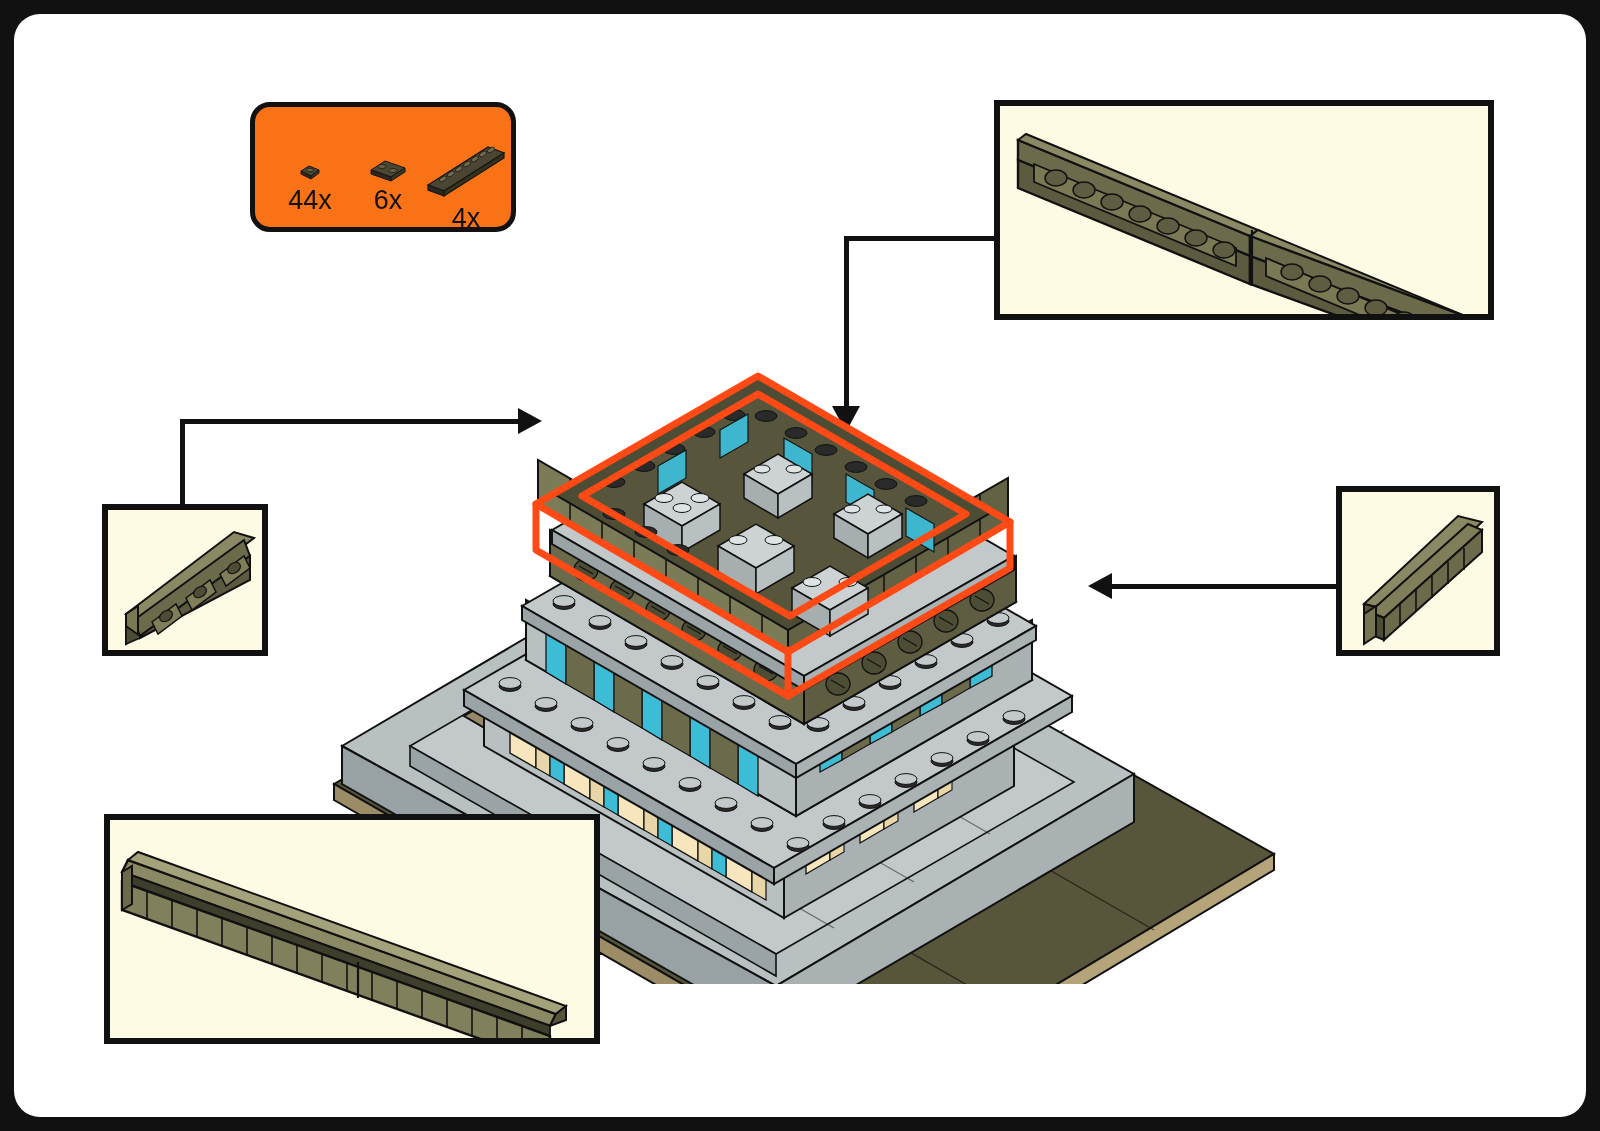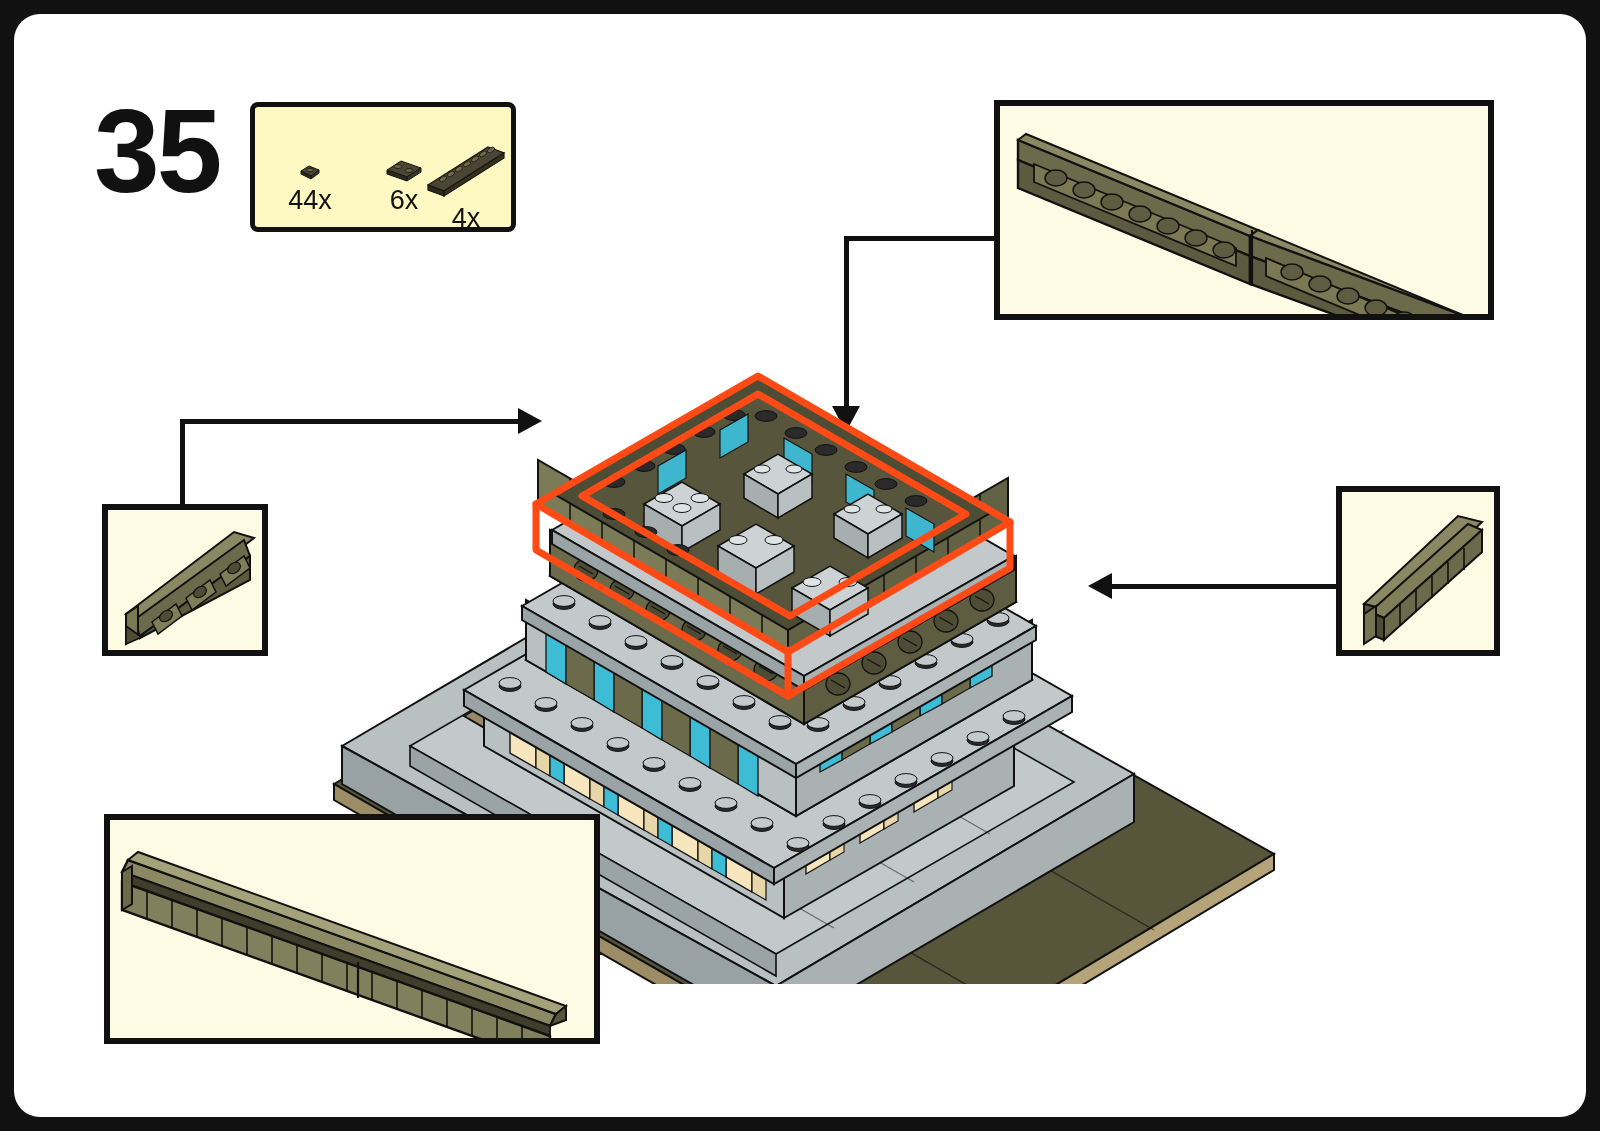--- a/index.html
+++ b/index.html
@@ -11,21 +11,21 @@
   
   #sheet{position:absolute;left:14px;top:14px;width:1572px;height:1103px;
          background:#ffffff;border-radius:26px;overflow:hidden;}
 
   
   #step-number{position:absolute;left:80px;top:78px;font-size:118px;
                font-weight:bold;line-height:1;color:#111111;letter-spacing:-3px;}
 
   
   #parts-bin{position:absolute;left:236px;top:88px;width:266px;height:130px;
-             background:#fef9c3;border:5px solid #111111;border-radius:8px;
+             background:#f97316;border:5px solid #111111;border-radius:20px;
              box-sizing:border-box;}
   .parts-row{position:absolute;left:0;top:0;width:100%;height:100%;}
   .part{position:absolute;text-align:center;}
   .part .qty{font-size:27px;color:#111;font-weight:400;margin-top:2px;}
   .part .glyph{height:58px;display:flex;align-items:flex-end;justify-content:center;}
 
   
   .detail-box{position:absolute;background:#fdfbe4;border:6px solid #111111;
               box-sizing:border-box;overflow:hidden;}
 
@@ -44,38 +44,37 @@
             border-bottom:26px solid #111111;}
 
   svg{display:block;}
 </style>
 </head>
 <body>
 
 <div id="page">
 <div id="sheet">
 
-  <div id="step-number">35</div>
 
   <div id="parts-bin">
     <div class="parts-row">
 
       <div class="part" style="left:18px;top:18px;width:74px;">
         <div class="glyph">
           <svg width="30" height="26" viewBox="0 0 30 26">
             <polygon points="6,14 14,9 24,13 16,19" fill="#4b4634" stroke="#17160f" stroke-width="1"></polygon>
             <polygon points="6,14 16,19 16,22 6,17" fill="#2b2820" stroke="#17160f" stroke-width="1"></polygon>
             <polygon points="16,19 24,13 24,16 16,22" fill="#3a3629" stroke="#17160f" stroke-width="1"></polygon>
             <ellipse cx="15" cy="13" rx="3.5" ry="1.8" fill="#6a6449" stroke="#17160f" stroke-width="0.8"></ellipse>
           </svg>
         </div>
         <div class="qty">44x</div>
       </div>
 
-      <div class="part" style="left:112px;top:18px;width:74px;">
+      <div class="part" style="left:96px;top:18px;width:74px;">
         <div class="glyph">
           <svg width="46" height="30" viewBox="0 0 46 30">
             <polygon points="6,17 20,8 40,15 26,24" fill="#4b4634" stroke="#17160f" stroke-width="1"></polygon>
             <polygon points="6,17 26,24 26,28 6,21" fill="#2b2820" stroke="#17160f" stroke-width="1"></polygon>
             <polygon points="26,24 40,15 40,19 26,28" fill="#3a3629" stroke="#17160f" stroke-width="1"></polygon>
             <ellipse cx="17" cy="13.5" rx="4" ry="2" fill="#6a6449" stroke="#17160f" stroke-width="0.8"></ellipse>
             <ellipse cx="28" cy="17.5" rx="4" ry="2" fill="#6a6449" stroke="#17160f" stroke-width="0.8"></ellipse>
           </svg>
         </div>
         <div class="qty">6x</div>

